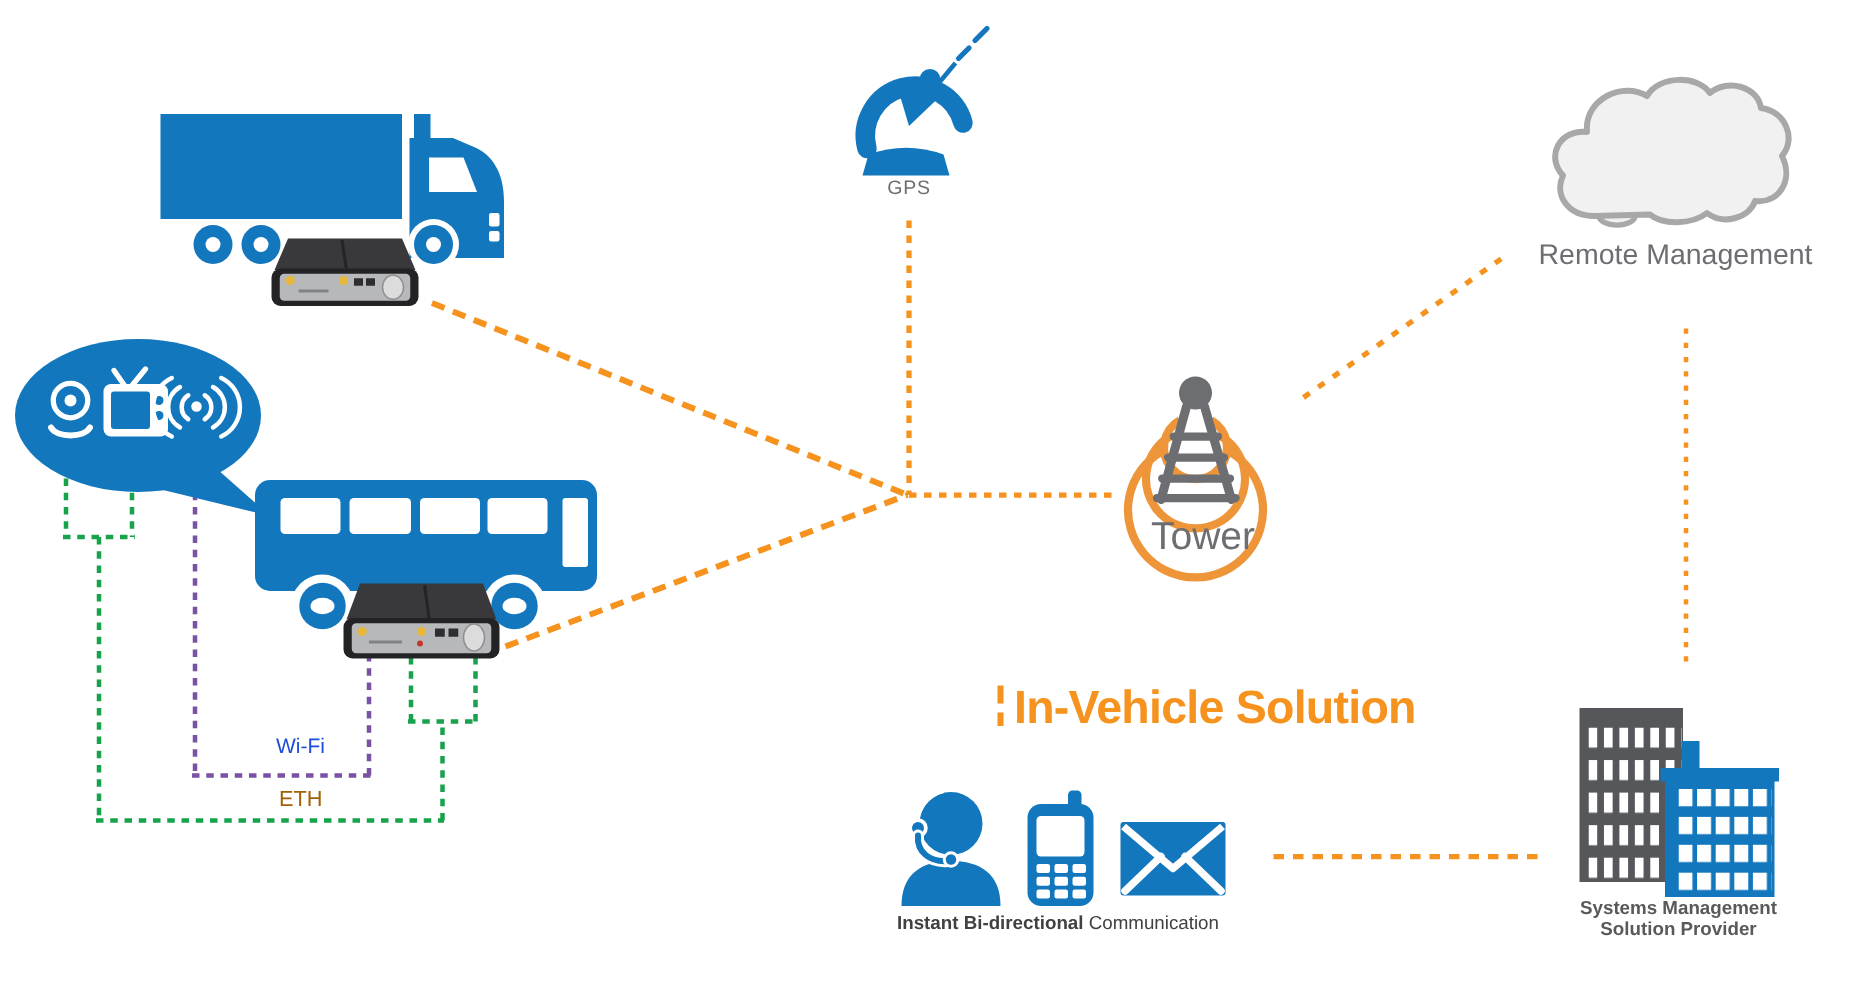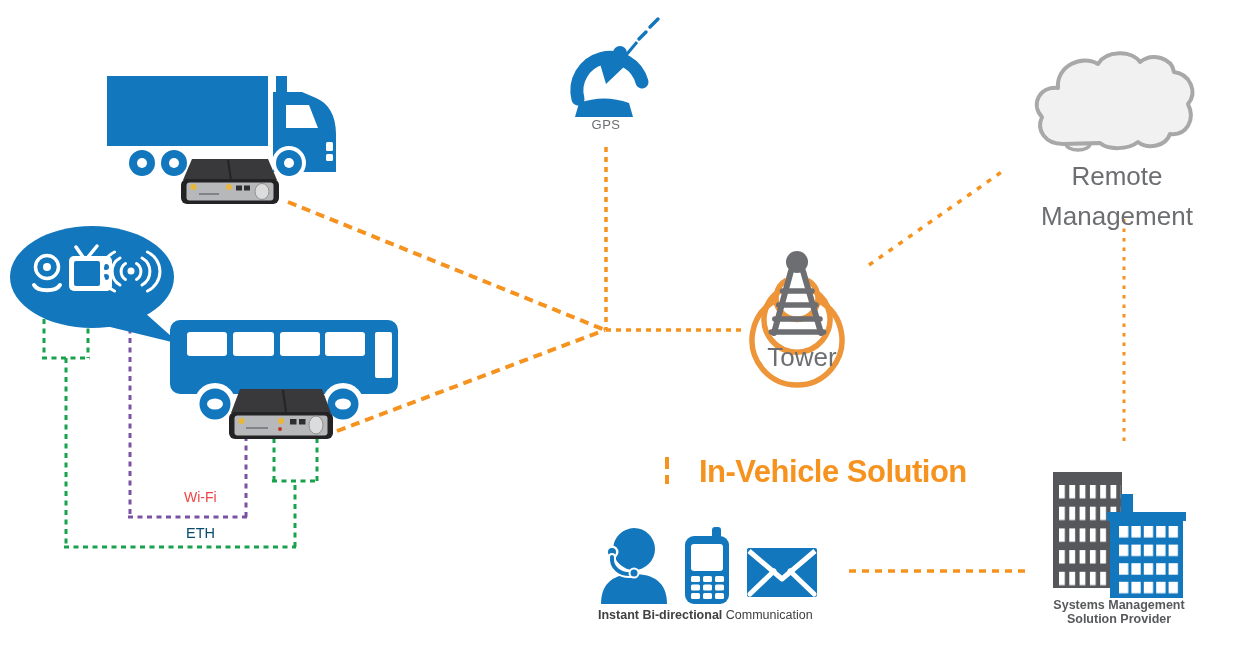--- a/index.html
+++ b/index.html
@@ -3,27 +3,27 @@
 <meta charset="utf-8">
 <style>
   html,body{margin:0;padding:0;background:#fff;}
   .canvas{position:relative;width:1244px;height:659px;background:#fff;overflow:hidden;
           font-family:"Liberation Sans", sans-serif;}
   .canvas svg{position:absolute;left:0;top:0;}
   .lbl{position:absolute;color:#6D6E71;}
   .lbl-center{text-align:center;}
   .gps-lbl{left:570px;top:117px;width:72px;font-size:13px;letter-spacing:.5px;}
   .tower-lbl{left:742px;top:342px;width:120px;font-size:26px;}
-  .rms-lbl{left:1012px;top:156px;width:210px;font-size:26px;line-height:1.55;}
+  .rms-lbl{left:1012px;top:156px;width:210px;font-size:19px;line-height:1.55;}
   .prov-lbl{left:1039px;top:599px;width:160px;font-size:12.5px;font-weight:700;color:#58595B;line-height:1.08;}
   .comm-lbl{left:598px;top:608px;width:240px;font-size:12.5px;color:#414042;}
   .comm-lbl b{font-weight:700;}
-  .wifi-lbl{left:184px;top:489px;font-size:14px;color:#ef4444;}
-  .eth-lbl{left:186px;top:525px;font-size:14.5px;color:#0c4a6e;}
-  .title-lbl{left:676px;top:454px;font-size:31px;font-weight:700;color:#F6921E;letter-spacing:-.5px;white-space:nowrap;margin-left:23px;}
+  .wifi-lbl{left:184px;top:489px;font-size:14px;color:#1d4ed8;}
+  .eth-lbl{left:186px;top:525px;font-size:14.5px;color:#a16207;}
+  .title-lbl{left:676px;top:454px;font-size:31px;font-weight:700;color:#F6921E;letter-spacing:-.5px;white-space:nowrap;}
 </style>
 </head>
 <body>
 
 <div class="canvas">
 
 <svg width="1244" height="659" viewBox="0 0 1244 659">
   <defs>
     <pattern id="pw1" x="1059" y="485" width="10.3" height="21.7" patternUnits="userSpaceOnUse">
       <rect width="5.8" height="13.4" fill="#ffffff"></rect>

